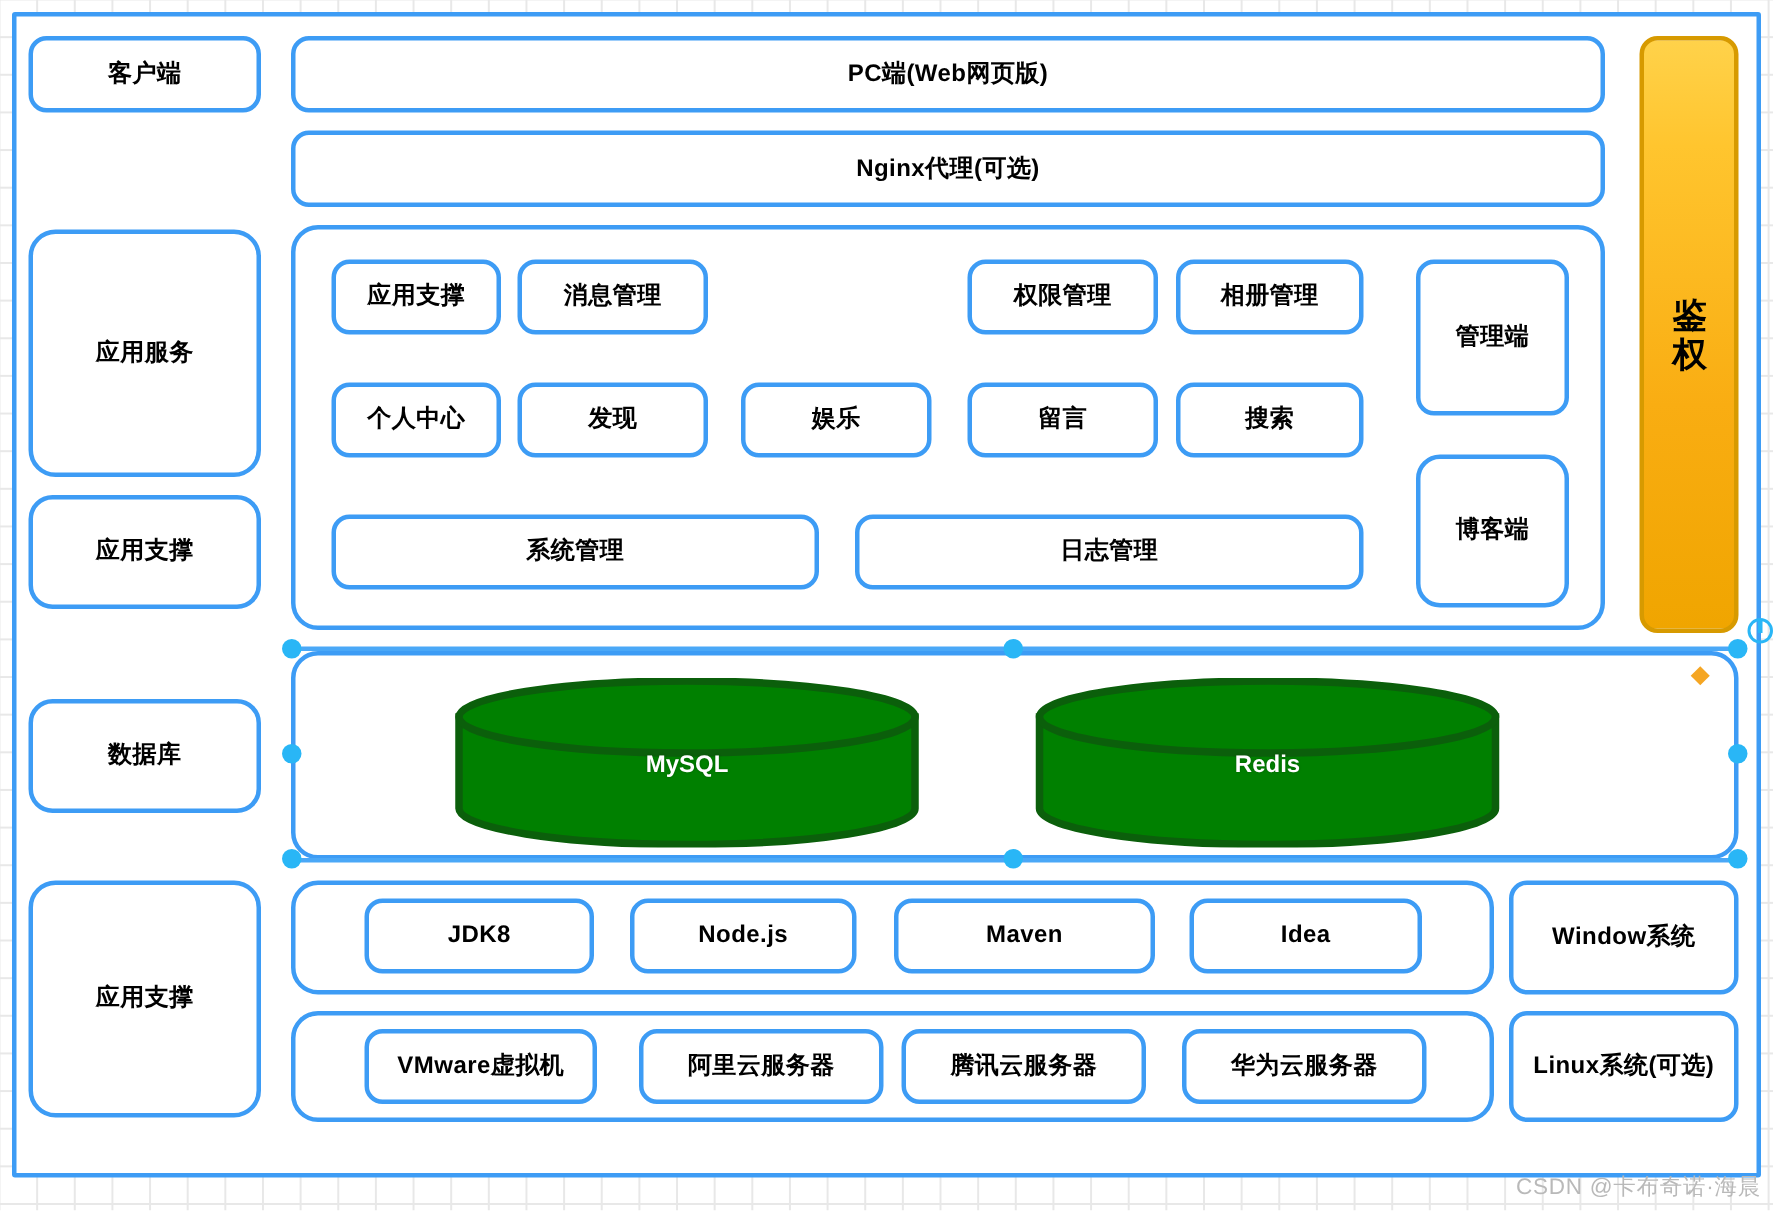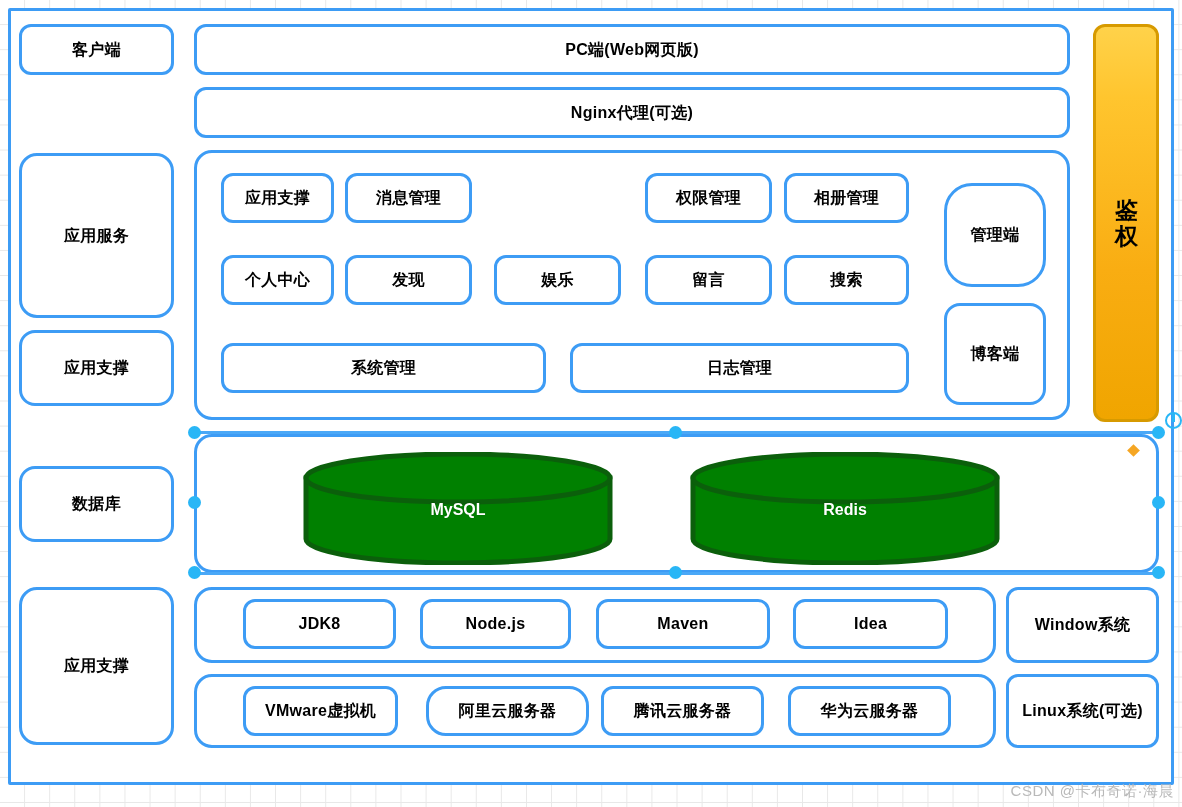--- a/index.html
+++ b/index.html
@@ -204,21 +204,21 @@
     <span>搜索</span>
   </div>
 
   <div class="bx" style="left:221px; top:343px; width:325px; height:50px;">
     <span>系统管理</span>
   </div>
   <div class="bx" style="left:570px; top:343px; width:339px; height:50px;">
     <span>日志管理</span>
   </div>
 
-  <div class="bx" style="left:944px; top:183px; width:102px; height:104px; border-radius:28px;">
+  <div class="bx" style="left:944px; top:173px; width:102px; height:104px; border-radius:12px;">
     <span>管理端</span>
   </div>
   <div class="bx" style="left:944px; top:303px; width:102px; height:102px; border-radius:16px;">
     <span>博客端</span>
   </div>
 
   <div id="auth-bar">
     <span class="auth-label">鉴权</span>
   </div>
 
@@ -271,21 +271,21 @@
   </div>
   <div class="bx" style="left:1006px; top:587px; width:153px; height:76px;">
     <span>Window系统</span>
   </div>
 
   <div class="bx group" style="left:194px; top:674px; width:802px; height:74px;"></div>
 
   <div class="bx" style="left:243px; top:686px; width:155px; height:50px;">
     <span>VMware虚拟机</span>
   </div>
-  <div class="bx" style="left:426px; top:686px; width:163px; height:50px;border-radius:20px;">
+  <div class="bx" style="left:426px; top:686px; width:163px; height:50px;">
     <span>阿里云服务器</span>
   </div>
   <div class="bx" style="left:601px; top:686px; width:163px; height:50px;">
     <span>腾讯云服务器</span>
   </div>
   <div class="bx" style="left:788px; top:686px; width:163px; height:50px;">
     <span>华为云服务器</span>
   </div>
   <div class="bx" style="left:1006px; top:674px; width:153px; height:74px;">
     <span>Linux系统(可选)</span>

